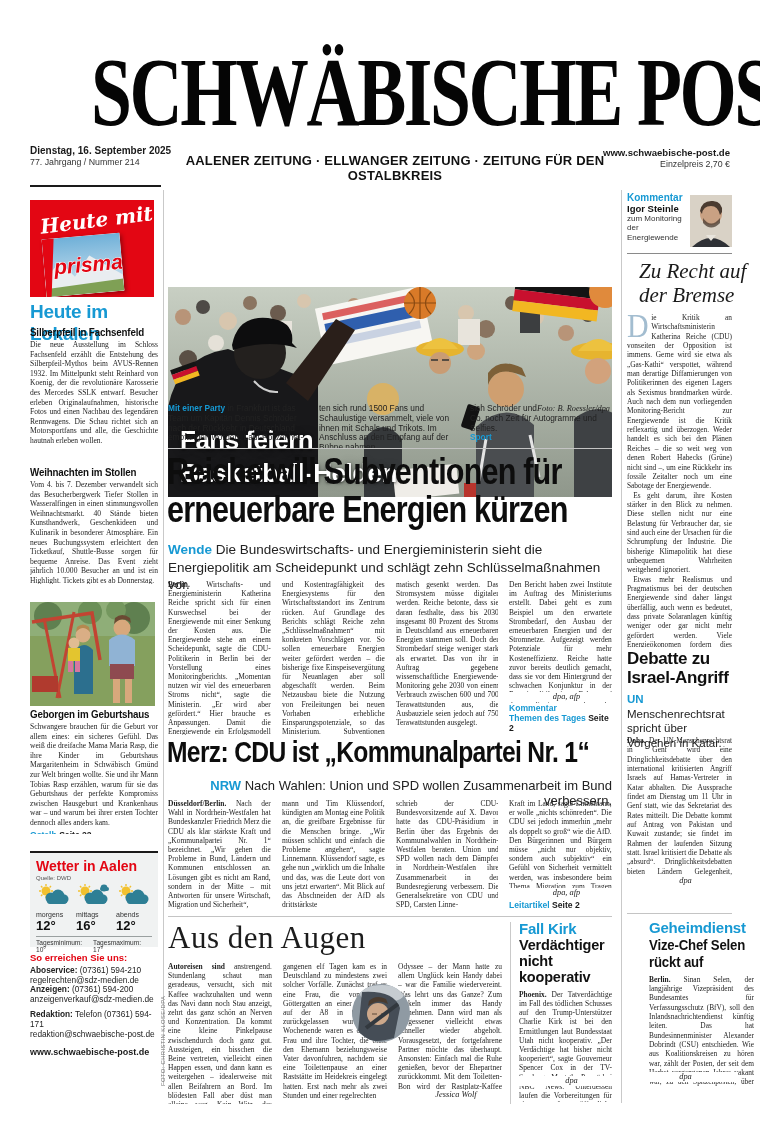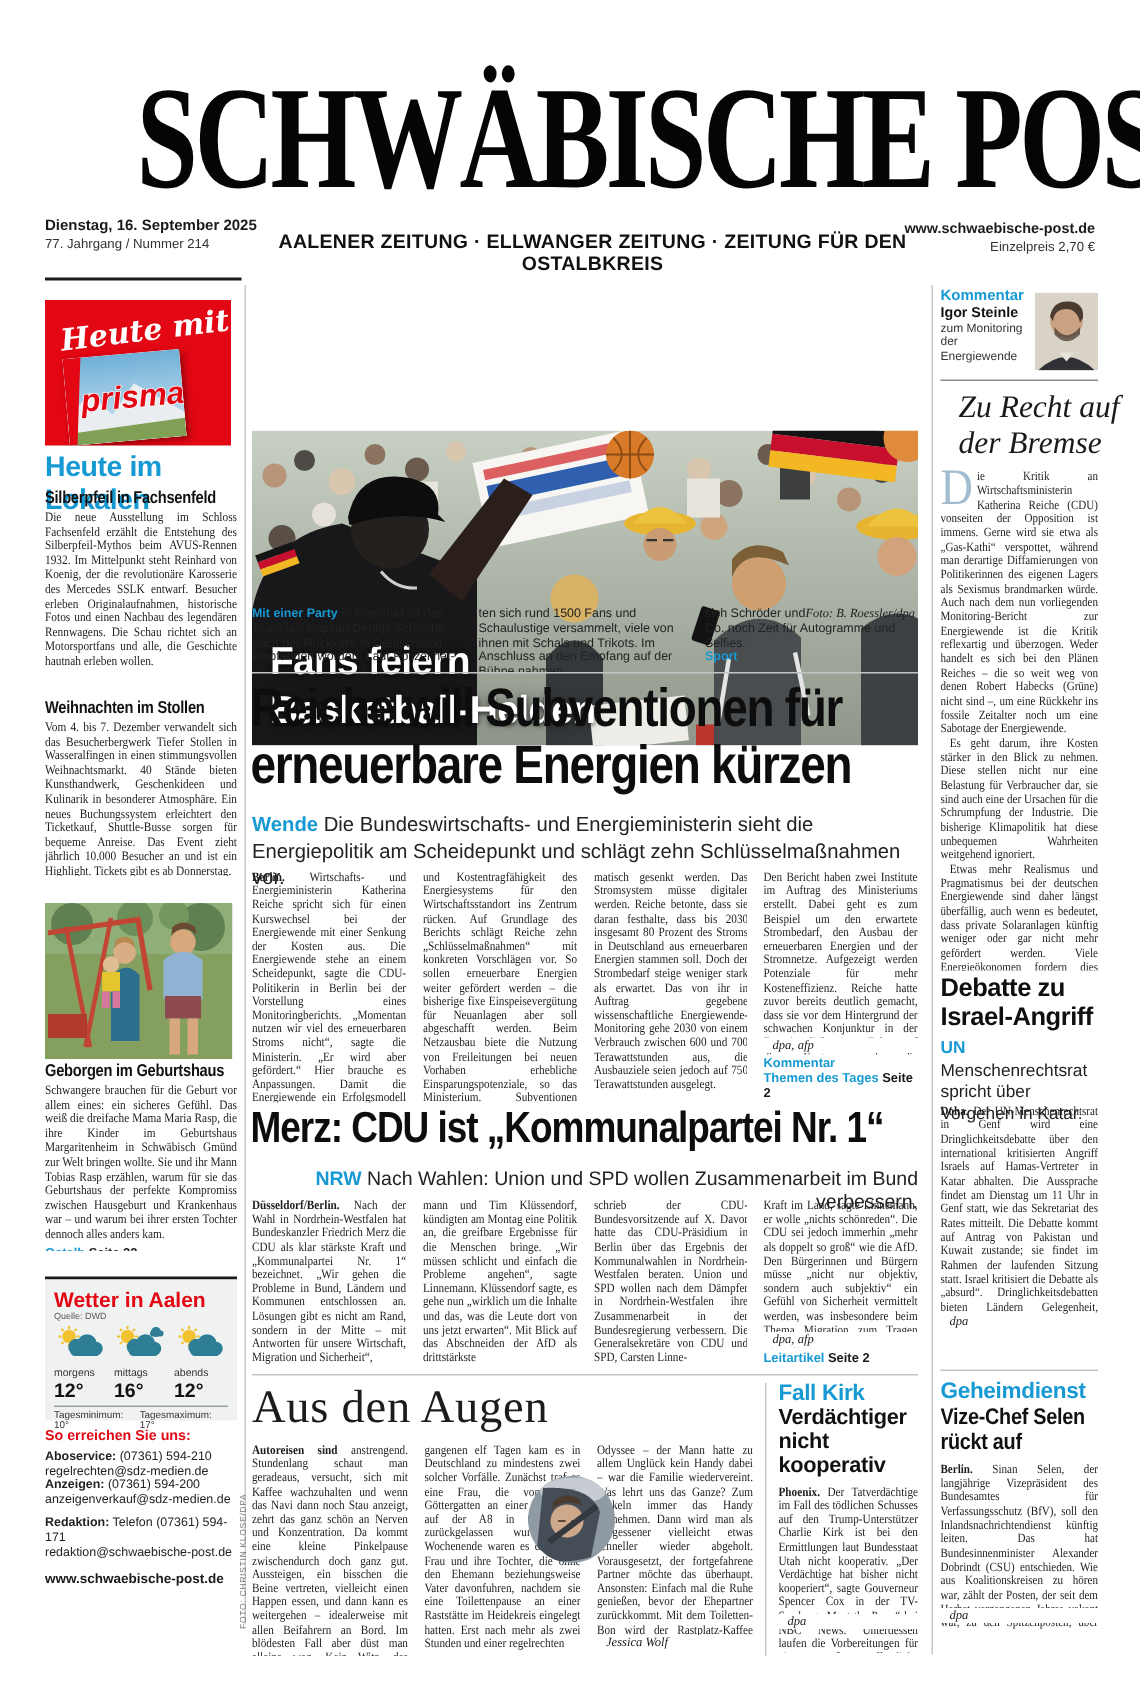--- a/index.html
+++ b/index.html
@@ -13,21 +13,21 @@
   
   .cond{transform:scaleX(0.88);transform-origin:0 0;width:113.64%;}
   .hl{transform:scaleX(0.85);transform-origin:0 0;width:117.6%;}
   .body-txt{font-family:"Liberation Serif",serif;font-size:8.5px;line-height:9.2px;text-align:justify;color:#1d1d1d;}
   .dl{font-weight:bold;}
   .rule{position:absolute;background:#c4c4c4;}
   .rule-dark{position:absolute;background:#1a1a1a;}
   .vrule{position:absolute;width:1px;background:#c9c9c9;}
   .reflink{font-family:"Liberation Sans",sans-serif;font-weight:bold;font-size:8.6px;background:#fff;line-height:10px;}
   .byl{position:absolute;font-family:"Liberation Serif",serif;font-style:italic;font-size:8.4px;
-       text-align:left;background:#fff;padding-left:6px;line-height:10px;}
+       text-align:center;background:#fff;padding-left:6px;line-height:10px;}
   
   .mast-title{font-family:"Liberation Serif",serif;font-weight:bold;font-size:92px;line-height:1;
               letter-spacing:-3px;white-space:nowrap;display:inline-block;transform:scale(0.80,1.06);color:#050505;}
   .mast-sub{font-weight:bold;font-size:13px;letter-spacing:0.2px;color:#111;}
   
   .promo-box{background:#e30613;width:124px;height:97px;position:relative;overflow:hidden;}
   .promo-script{position:absolute;left:10px;top:8px;color:#fff;font-family:"DejaVu Serif",serif;
                 font-style:italic;font-size:20px;transform:rotate(-7deg);font-weight:bold;}
   .sect-title{color:#1799d3;font-weight:bold;font-size:19px;letter-spacing:-0.3px;}
   .rail-art-title{font-weight:bold;font-size:11.5px;letter-spacing:-0.2px;color:#111;}
@@ -470,21 +470,21 @@
     <span class="blue b">UN</span>
     <span>Menschenrechtsrat spricht über Vorgehen in Katar.</span>
   </div>
   <div class="abs clip" style="left:627px;top:736px;width:105px;height:148px;">
     <div class="cond body-txt" style="font-size:8.4px;line-height:9.35px;"><span class="dl">Doha.</span> <span>Der UN-Menschenrechtsrat in Genf wird eine Dringlichkeitsdebatte über den international kritisierten Angriff Israels auf Hamas-Vertreter in Katar abhalten. Die Aussprache findet am Dienstag um 11 Uhr in Genf statt, wie das Sekretariat des Rates mitteilt. Die Debatte kommt auf Antrag von Pakistan und Kuwait zustande; sie findet im Rahmen der laufenden Sitzung statt. Israel kritisiert die Debatte als „absurd“. Dringlichkeitsdebatten bieten Ländern Gelegenheit, Statements abzugeben. Denkbar ist auch eine Resolution, die zur Abstimmung vorgelegt wird.</span></div>
   </div>
   <div class="byl" style="left:627px;top:876px;width:105px;">dpa</div>
 
   <div class="rule" style="left:627px;top:913px;width:105px;height:1px;"></div>
 
-  <div class="abs" style="left:627px;top:919px;width:105px;">
+  <div class="abs" style="left:649px;top:919px;width:105px;">
     <div class="kick15">Geheimdienst</div>
     <div class="clip" style="margin-top:1px;">
       <div class="cond t15" style="font-size:15px;line-height:1.12;">Vize-Chef Selen rückt auf</div>
     </div>
     <div class="clip" style="height:112px;margin-top:4px;">
       <div class="cond body-txt" style="font-size:8.4px;line-height:9.35px;"><span class="dl">Berlin.</span> <span>Sinan Selen, der langjährige Vizepräsident des Bundesamtes für Verfassungsschutz (BfV), soll den Inlandsnachrichtendienst künftig leiten. Das hat Bundesinnenminister Alexander Dobrindt (CSU) entschieden. Wie aus Koalitionskreisen zu hören war, zählt der Posten, der seit dem Herbst vergangenen Jahres vakant war, zu den Spitzenposten, über deren Besetzung Union und SPD vorab miteinander ins Gespräch kommen wollten.</span></div>
     </div>
   </div>
   <div class="byl" style="left:627px;top:1072px;width:105px;">dpa</div>
 

